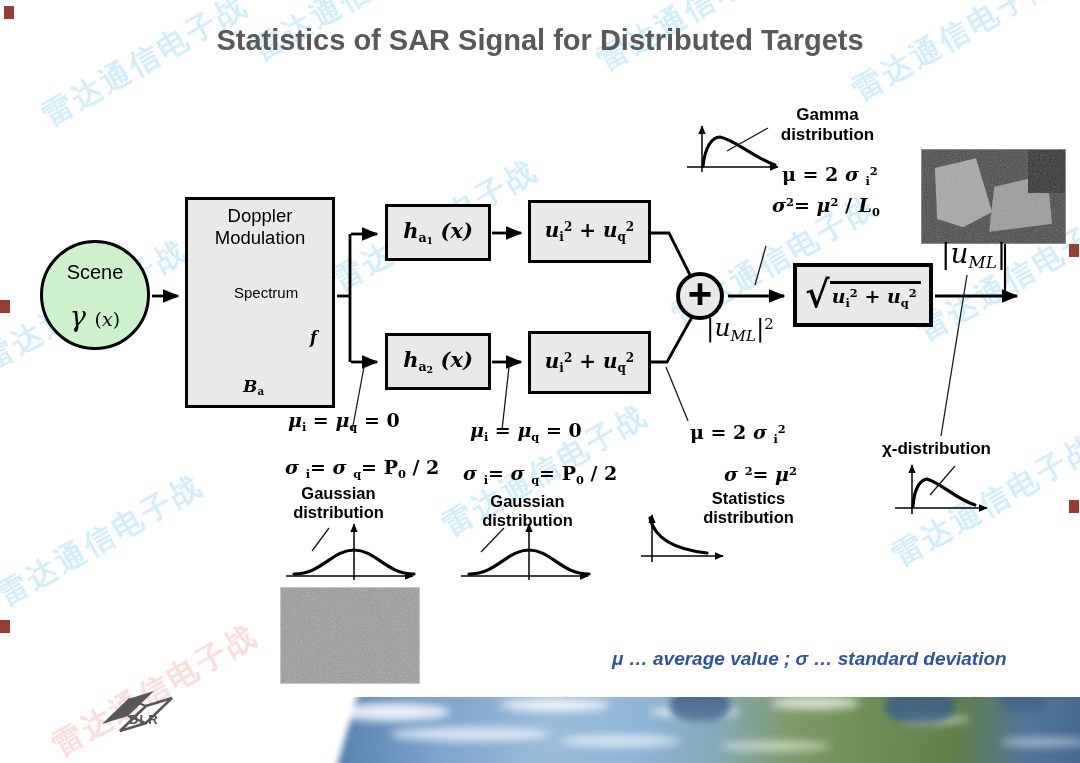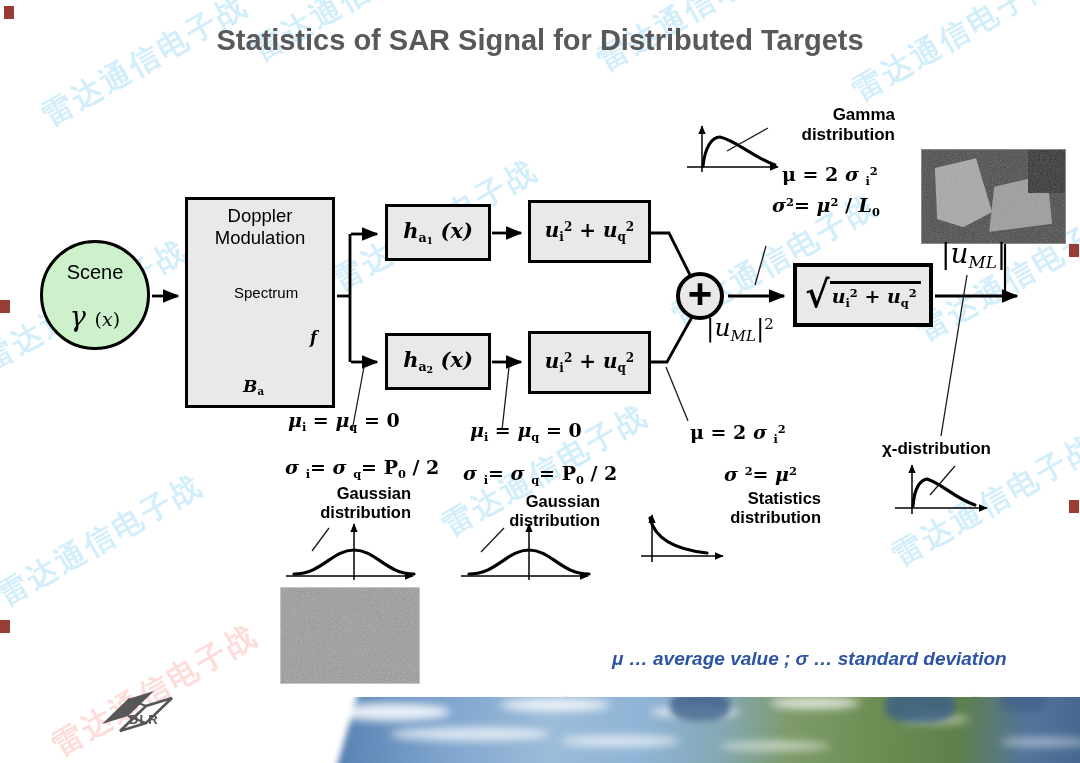--- a/index.html
+++ b/index.html
@@ -10,21 +10,21 @@
   .wm{position:absolute;z-index:0;font-size:30px;letter-spacing:3px;white-space:nowrap;
       color:rgba(125,205,243,0.34);transform:rotate(-30deg);font-weight:bold;pointer-events:none;}
   .wm.pink{color:rgba(247,170,160,0.40);}
   .wm.small{font-size:21px;}
   .seal{position:absolute;width:10px;height:13px;background:#8b2218;opacity:.88;z-index:4;}
 
   
   .box{position:absolute;background:#e9e9e9;border:3px solid #000;display:flex;
        align-items:center;justify-content:center;z-index:2;box-sizing:border-box;}
   .lbl{position:absolute;color:#000;z-index:3;}
-  .bold-label{font-weight:bold;font-size:16.5px;line-height:1.15;text-align:right;white-space:pre-line;}
+  .bold-label{font-weight:bold;font-size:16.5px;line-height:1.15;text-align:center;white-space:pre-line;}
   .eq{position:absolute;z-index:3;font-family:"DejaVu Serif","DejaVu Sans","Liberation Serif",serif;
       font-weight:bold;font-size:19px;line-height:1;white-space:nowrap;color:#000;}
   .eq-inline{font-family:"DejaVu Serif","DejaVu Sans","Liberation Serif",serif;
       font-weight:bold;line-height:1;white-space:nowrap;color:#000;}
   .sub{font-size:60%;vertical-align:-0.32em;}
   .sup{font-size:60%;vertical-align:0.5em;}
   .subsub{font-size:45%;vertical-align:-0.62em;}
 
   .title{position:absolute;left:50%;top:24px;transform:translateX(-50%);font-size:29px;
          font-weight:bold;color:#595959;z-index:3;white-space:nowrap;}

